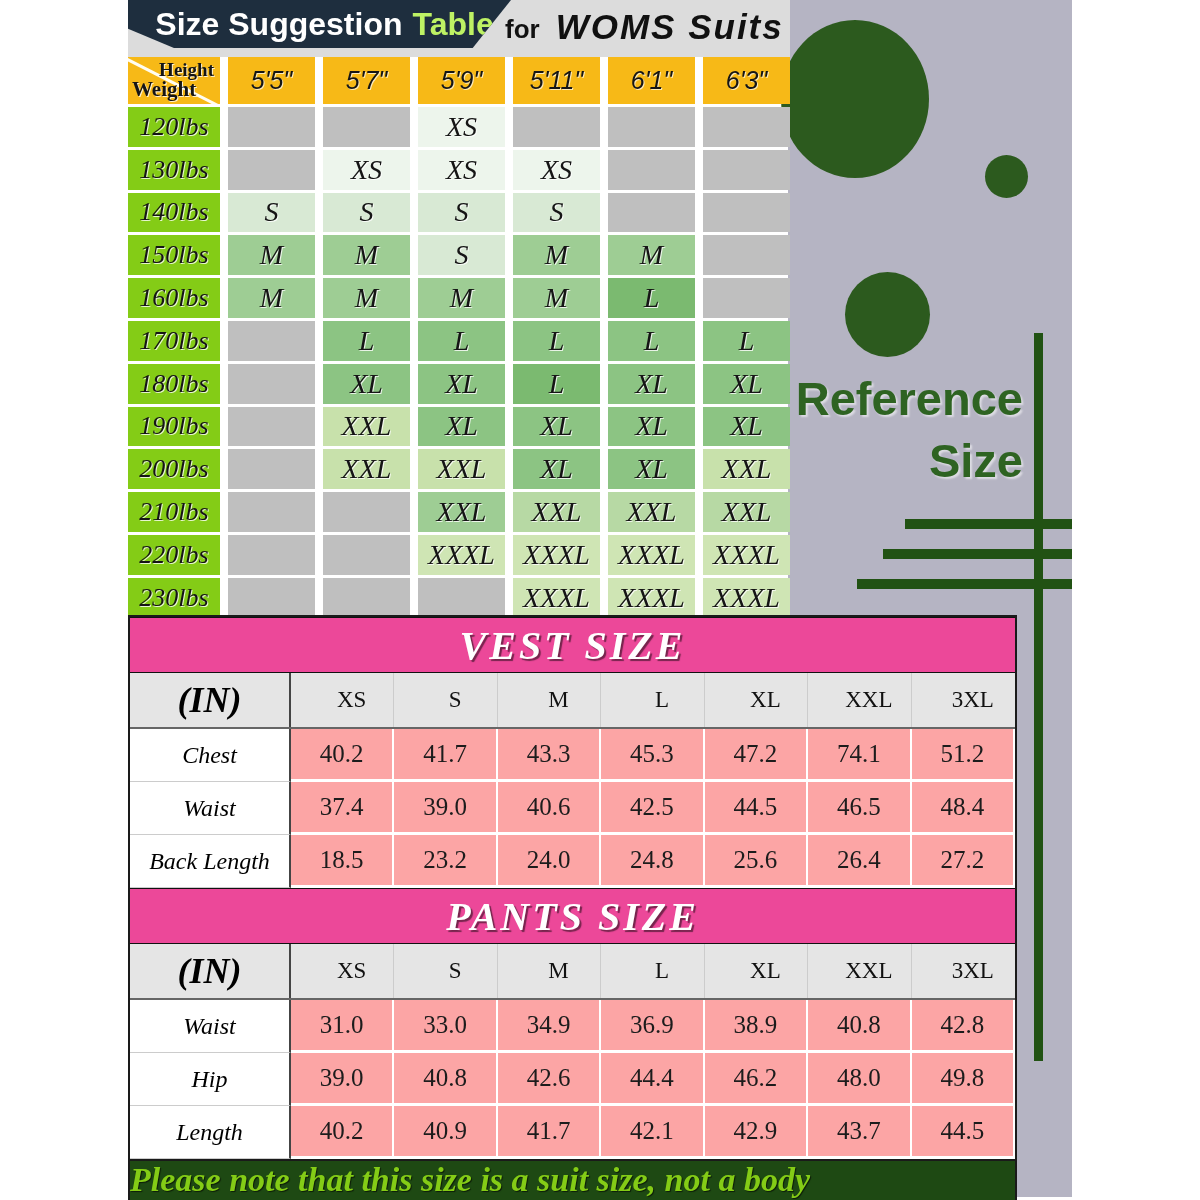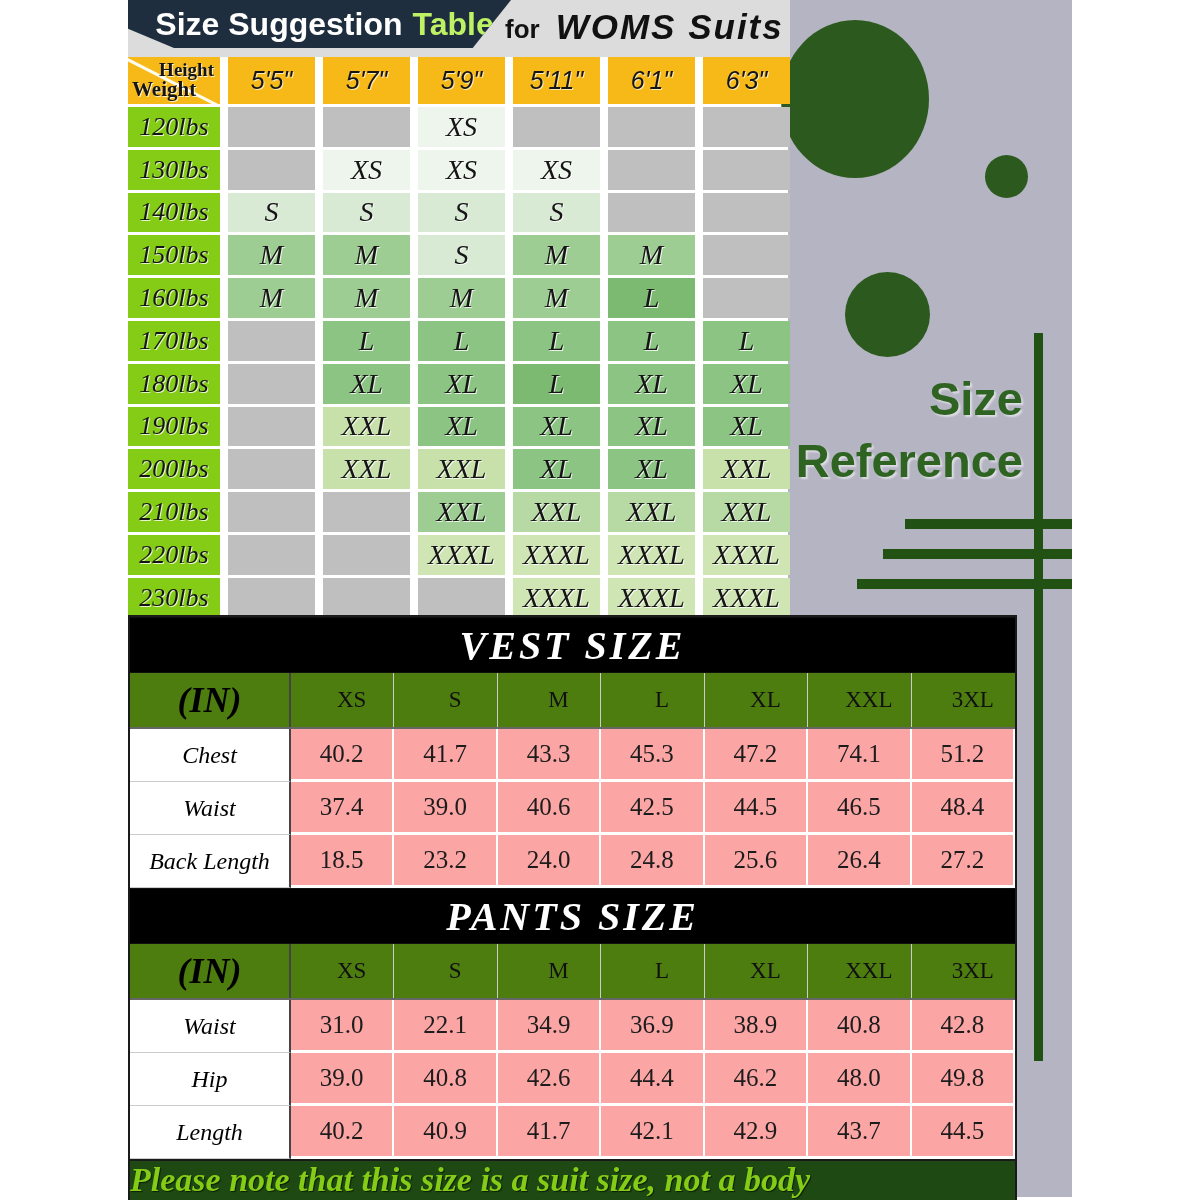--- a/index.html
+++ b/index.html
@@ -51,26 +51,26 @@
   .sg-corner .diag{position:absolute;left:-2px;top:0;width:105px;height:3px;background:#fffdf2;
                    transform-origin:0 0;transform:rotate(27deg);}
   .sg-corner .ht{position:absolute;top:2px;right:6px;font-weight:bold;font-size:19px;
                  text-shadow:1px 1px 0 rgba(255,255,255,.8);}
   .sg-corner .wt{position:absolute;bottom:2px;left:4px;font-weight:bold;font-size:21px;
                  text-shadow:1px 1px 0 rgba(255,255,255,.8);}
 
   
   .bt{position:absolute;left:128px;top:615px;width:889px;height:585px;box-sizing:border-box;
       border:2px solid #1a1a1a;display:flex;flex-direction:column;background:#fff;}
-  .mt-band{height:54px;flex:none;background:#000000;border-top:1px solid #111;border-bottom:1px solid #111;
+  .mt-band{height:54px;flex:none;background:#ec4899;border-top:1px solid #111;border-bottom:1px solid #111;
            display:flex;align-items:center;justify-content:center;color:#fff;
            font-style:italic;font-weight:bold;font-size:40px;letter-spacing:3px;
            text-shadow:2px 2px 1px rgba(0,0,0,.5);}
   .mt-head{height:54px;flex:none;display:grid;grid-template-columns:161px repeat(7,1fr);
-           border-bottom:2px solid #666;background:#4d7c0f;gap:19px;}
+           border-bottom:2px solid #666;background:#e5e5e5;gap:19px;}
   .mt-head .mt-in{display:flex;align-items:center;justify-content:center;
                   font-style:italic;font-weight:bold;font-size:36px;border-right:2px solid #444;}
   .mt-head .mt-col{display:flex;align-items:center;justify-content:center;
                    font-size:23px;border-right:1px solid #ccc;color:#111;}
   .mt-head .mt-col:last-child{border-right:none;}
   .mt-row{height:53px;flex:none;display:grid;grid-template-columns:161px repeat(7,1fr);}
   .mt-label{display:flex;align-items:center;justify-content:center;background:#fff;
             font-style:italic;font-size:24px;border-right:2px solid #444;border-bottom:1px solid #ccc;}
   .mt-val{display:flex;align-items:center;justify-content:center;background:#fca5a5;
           font-size:25px;color:#1c1c1c;border-right:2px solid #fff;border-bottom:3px solid #fff;}
@@ -86,22 +86,22 @@
 
   <div class="lavender"></div>
   <div class="circle big"></div>
   <div class="circle small"></div>
   <div class="circle med"></div>
   <div class="vline"></div>
   <div class="hline h1"></div>
   <div class="hline h2"></div>
   <div class="hline h3"></div>
   <div class="size-ref">
+    <div>Reference</div>
     <div>Size</div>
-    <div>Reference</div>
   </div>
 
   <div class="topbar-bg"></div>
   <div class="banner">
     <span>Size Suggestion</span>
     <span class="gold">Table</span>
   </div>
   <div class="for-brand">
     <span class="for">for</span>
     <span class="brand">WOMS Suits</span>
@@ -252,21 +252,21 @@
         <div class="mt-col">S</div>
         <div class="mt-col">M</div>
         <div class="mt-col">L</div>
         <div class="mt-col">XL</div>
         <div class="mt-col">XXL</div>
         <div class="mt-col">3XL</div>
       </div>
     <div id="pants-rows" style="display:contents"><div class="mt-row">
           <div class="mt-label">Waist</div>
           <div class="mt-val">31.0</div>
-          <div class="mt-val">22.1</div>
+          <div class="mt-val">33.0</div>
           <div class="mt-val">34.9</div>
           <div class="mt-val">36.9</div>
           <div class="mt-val">38.9</div>
           <div class="mt-val">40.8</div>
           <div class="mt-val">42.8</div>
         </div><div class="mt-row">
           <div class="mt-label">Hip</div>
           <div class="mt-val">39.0</div>
           <div class="mt-val">40.8</div>
           <div class="mt-val">42.6</div>

